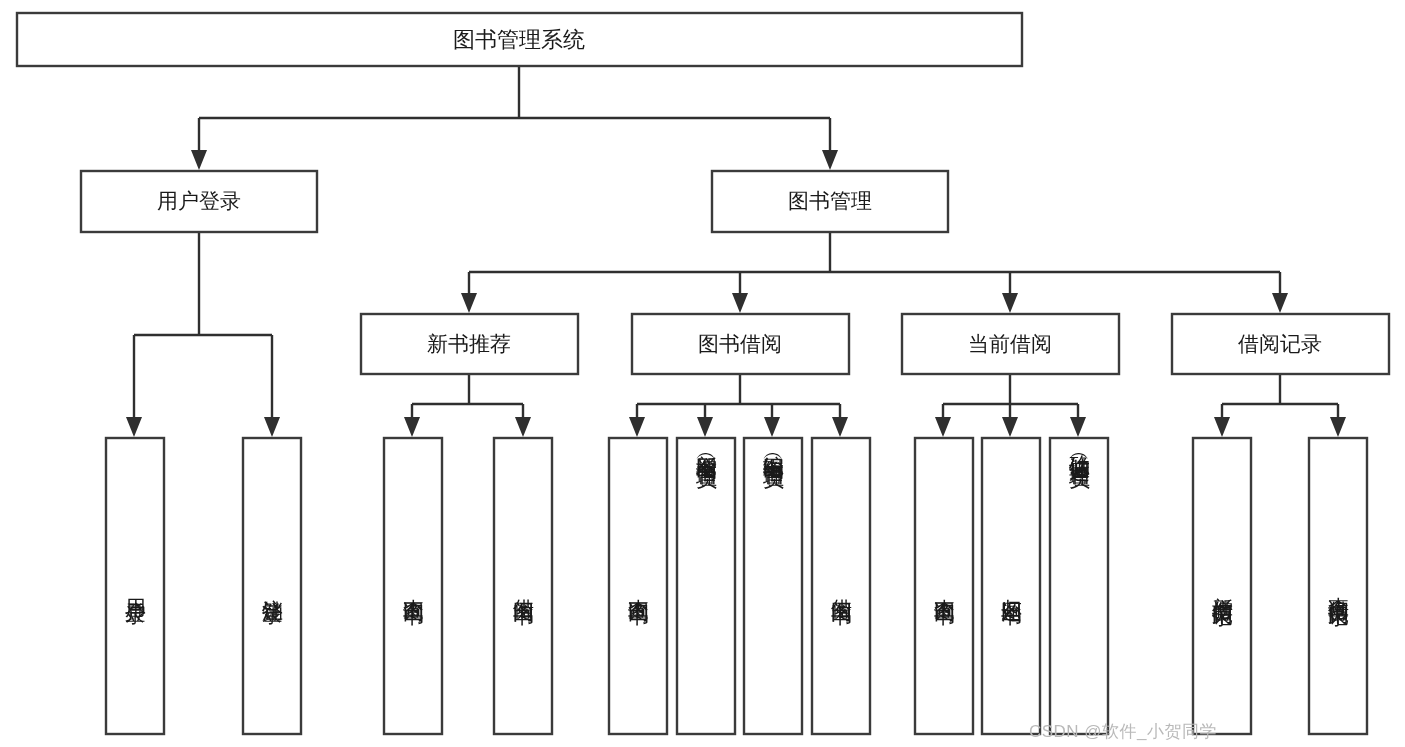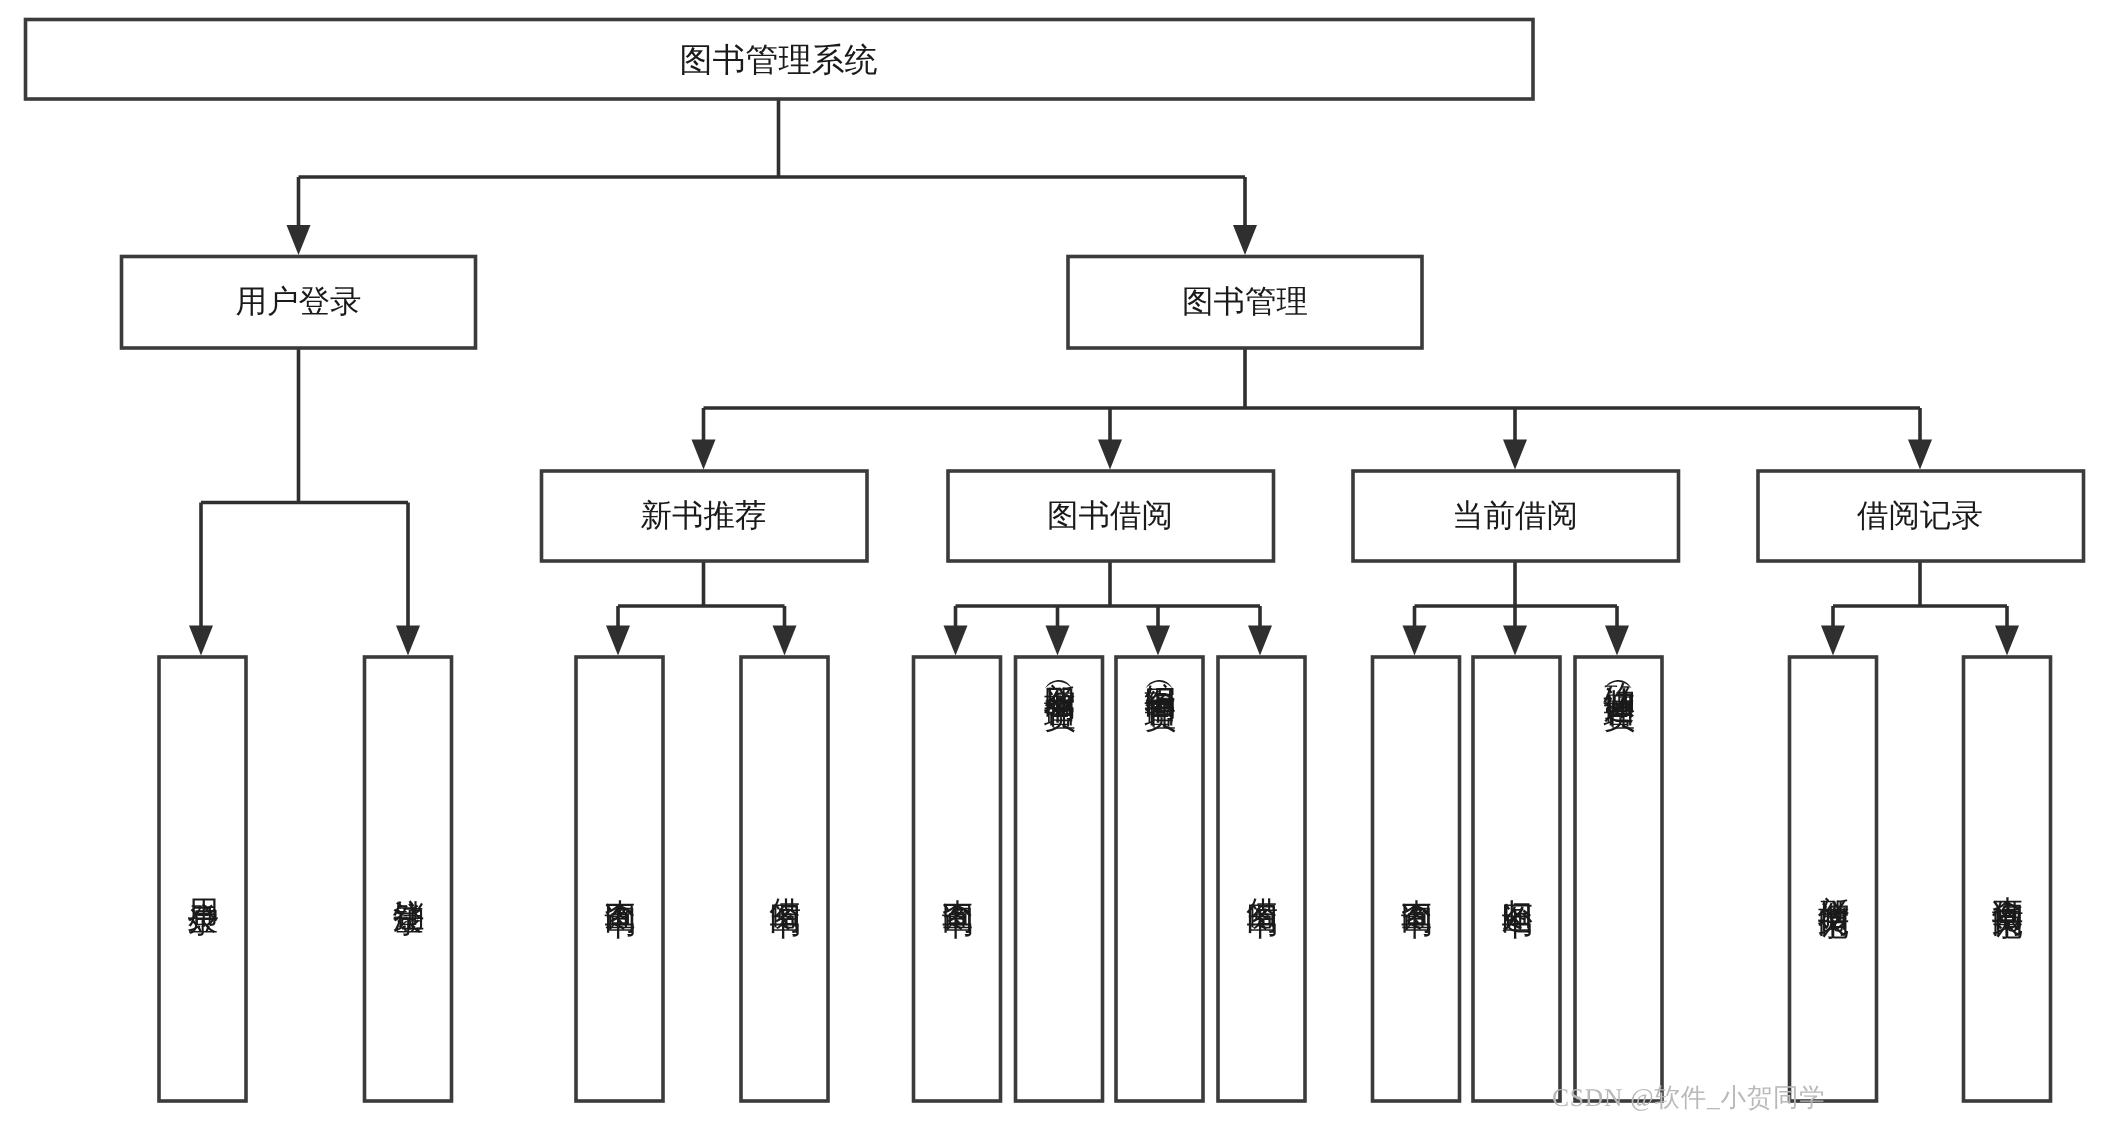--- a/index.html
+++ b/index.html
@@ -67,21 +67,21 @@
     font-size: 21px;
     line-height: 1.28;
     letter-spacing: 2px;
     color: #1a1a1a;
     white-space: nowrap;
   }
   .watermark {
     position: absolute;
     right: 10px;
     bottom: 4px;
-    font-family: Liberation Serif, serif;
+    font-family: Liberation Sans, sans-serif;
     font-size: 17px;
     color: #b9b9b9;
     letter-spacing: 0.5px;
     white-space: nowrap;
   }
 </style>
 </head>
 <body>
 
 <div id="diagram-root">

